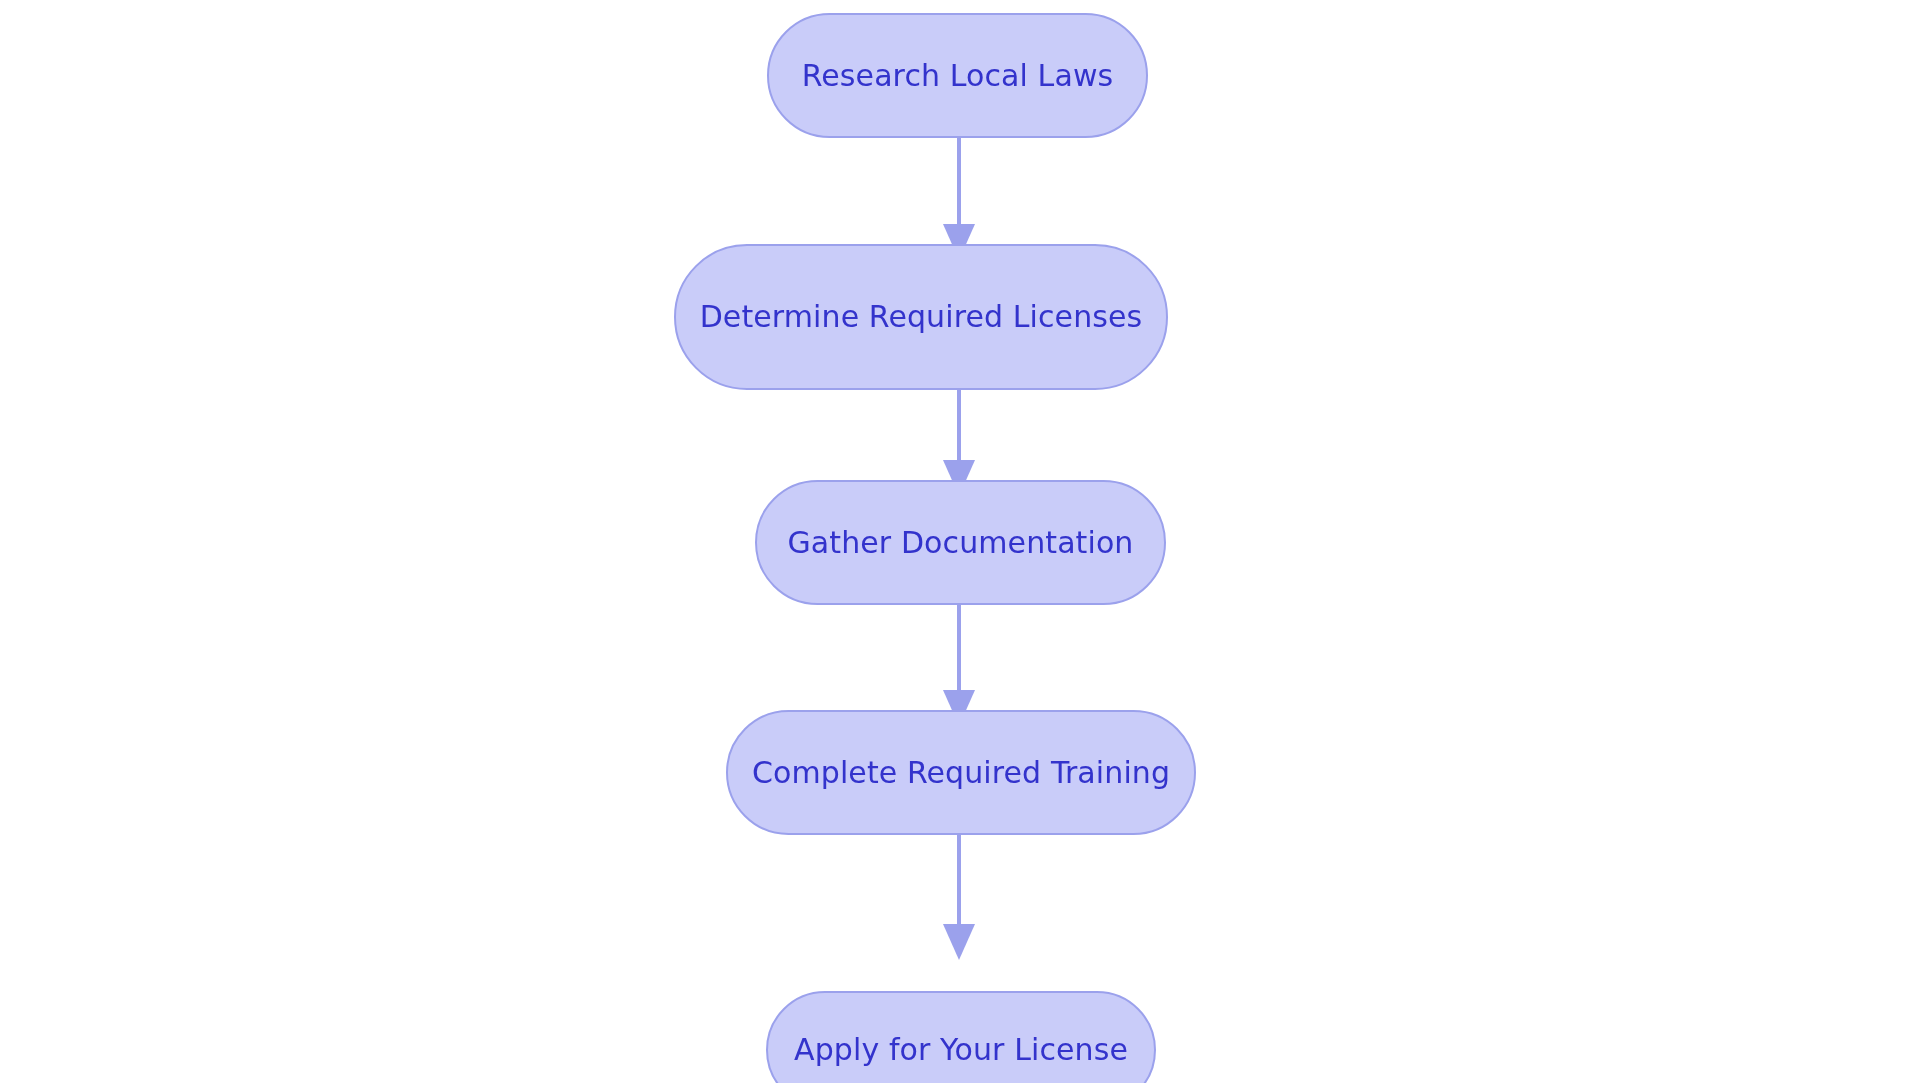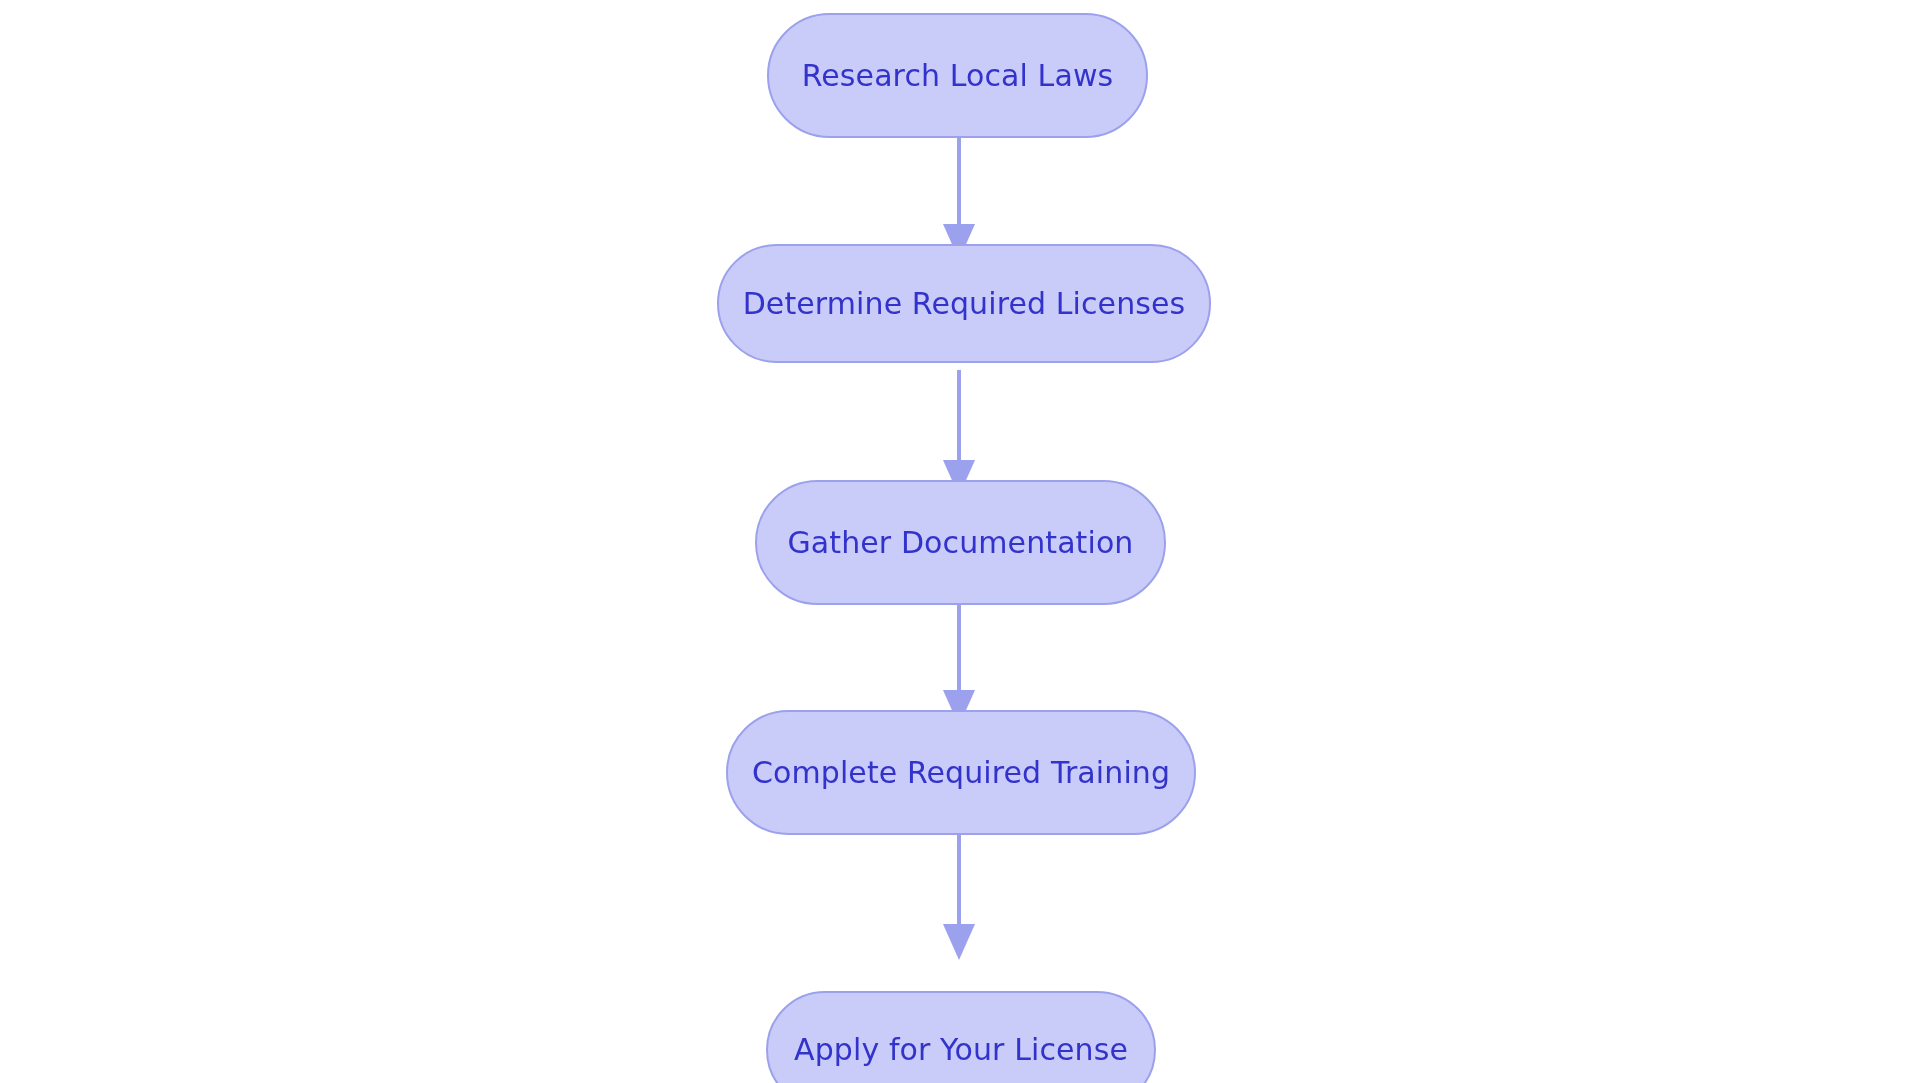--- a/index.html
+++ b/index.html
@@ -49,21 +49,21 @@
     font-size: 30px;
     font-weight: 400;
     line-height: 1.2;
     letter-spacing: 0.1px;
     white-space: nowrap;
     user-select: none;
   }
 
   
   #node-0 { left: 767px; top: 13px;  width: 381px; height: 125px; }
-  #node-1 { left: 717px; top: 244px; width: 494px; height: 119px; }
+  #node-1 { left: 674px; top: 244px; width: 494px; height: 146px; }
   #node-2 { left: 755px; top: 480px; width: 411px; height: 125px; }
   #node-3 { left: 726px; top: 710px; width: 470px; height: 125px; }
   #node-4 { left: 766px; top: 991px; width: 390px; height: 118px; }
 </style>
 </head>
 <body>
 
 <div id="flow-canvas">
 
   <svg id="edge-layer" width="1920" height="1083" viewBox="0 0 1920 1083" xmlns="http://www.w3.org/2000/svg">

